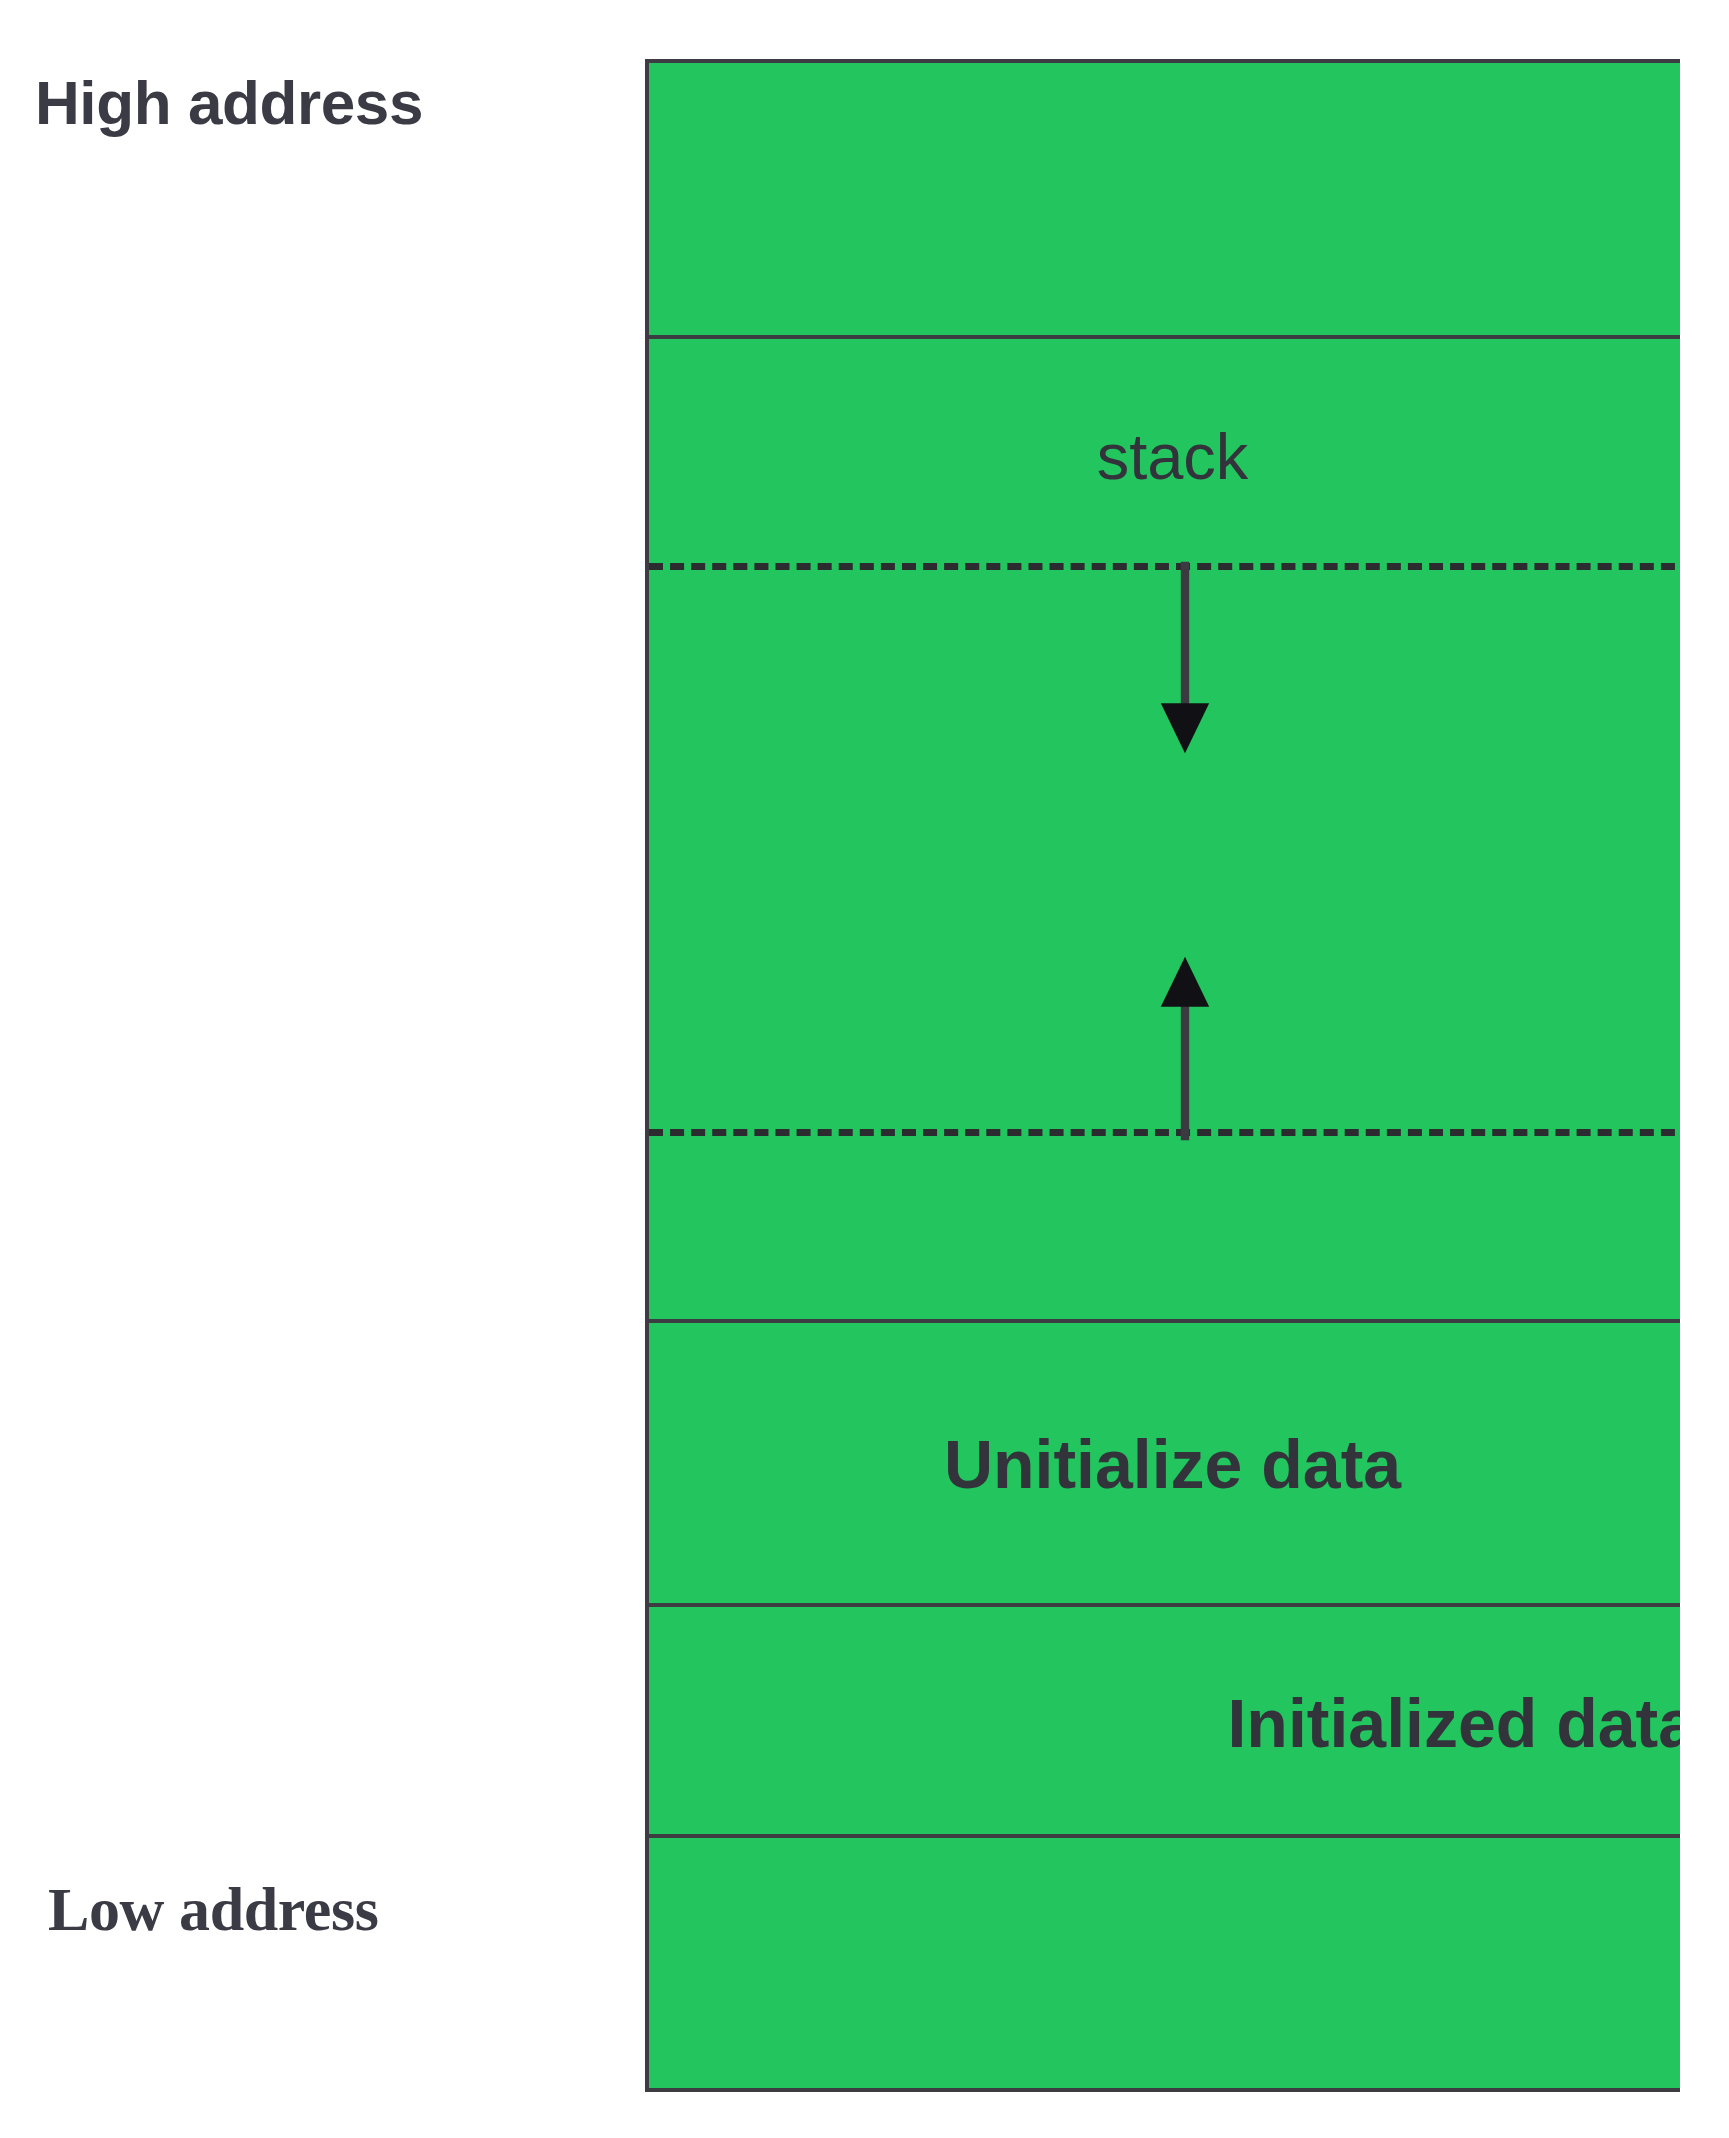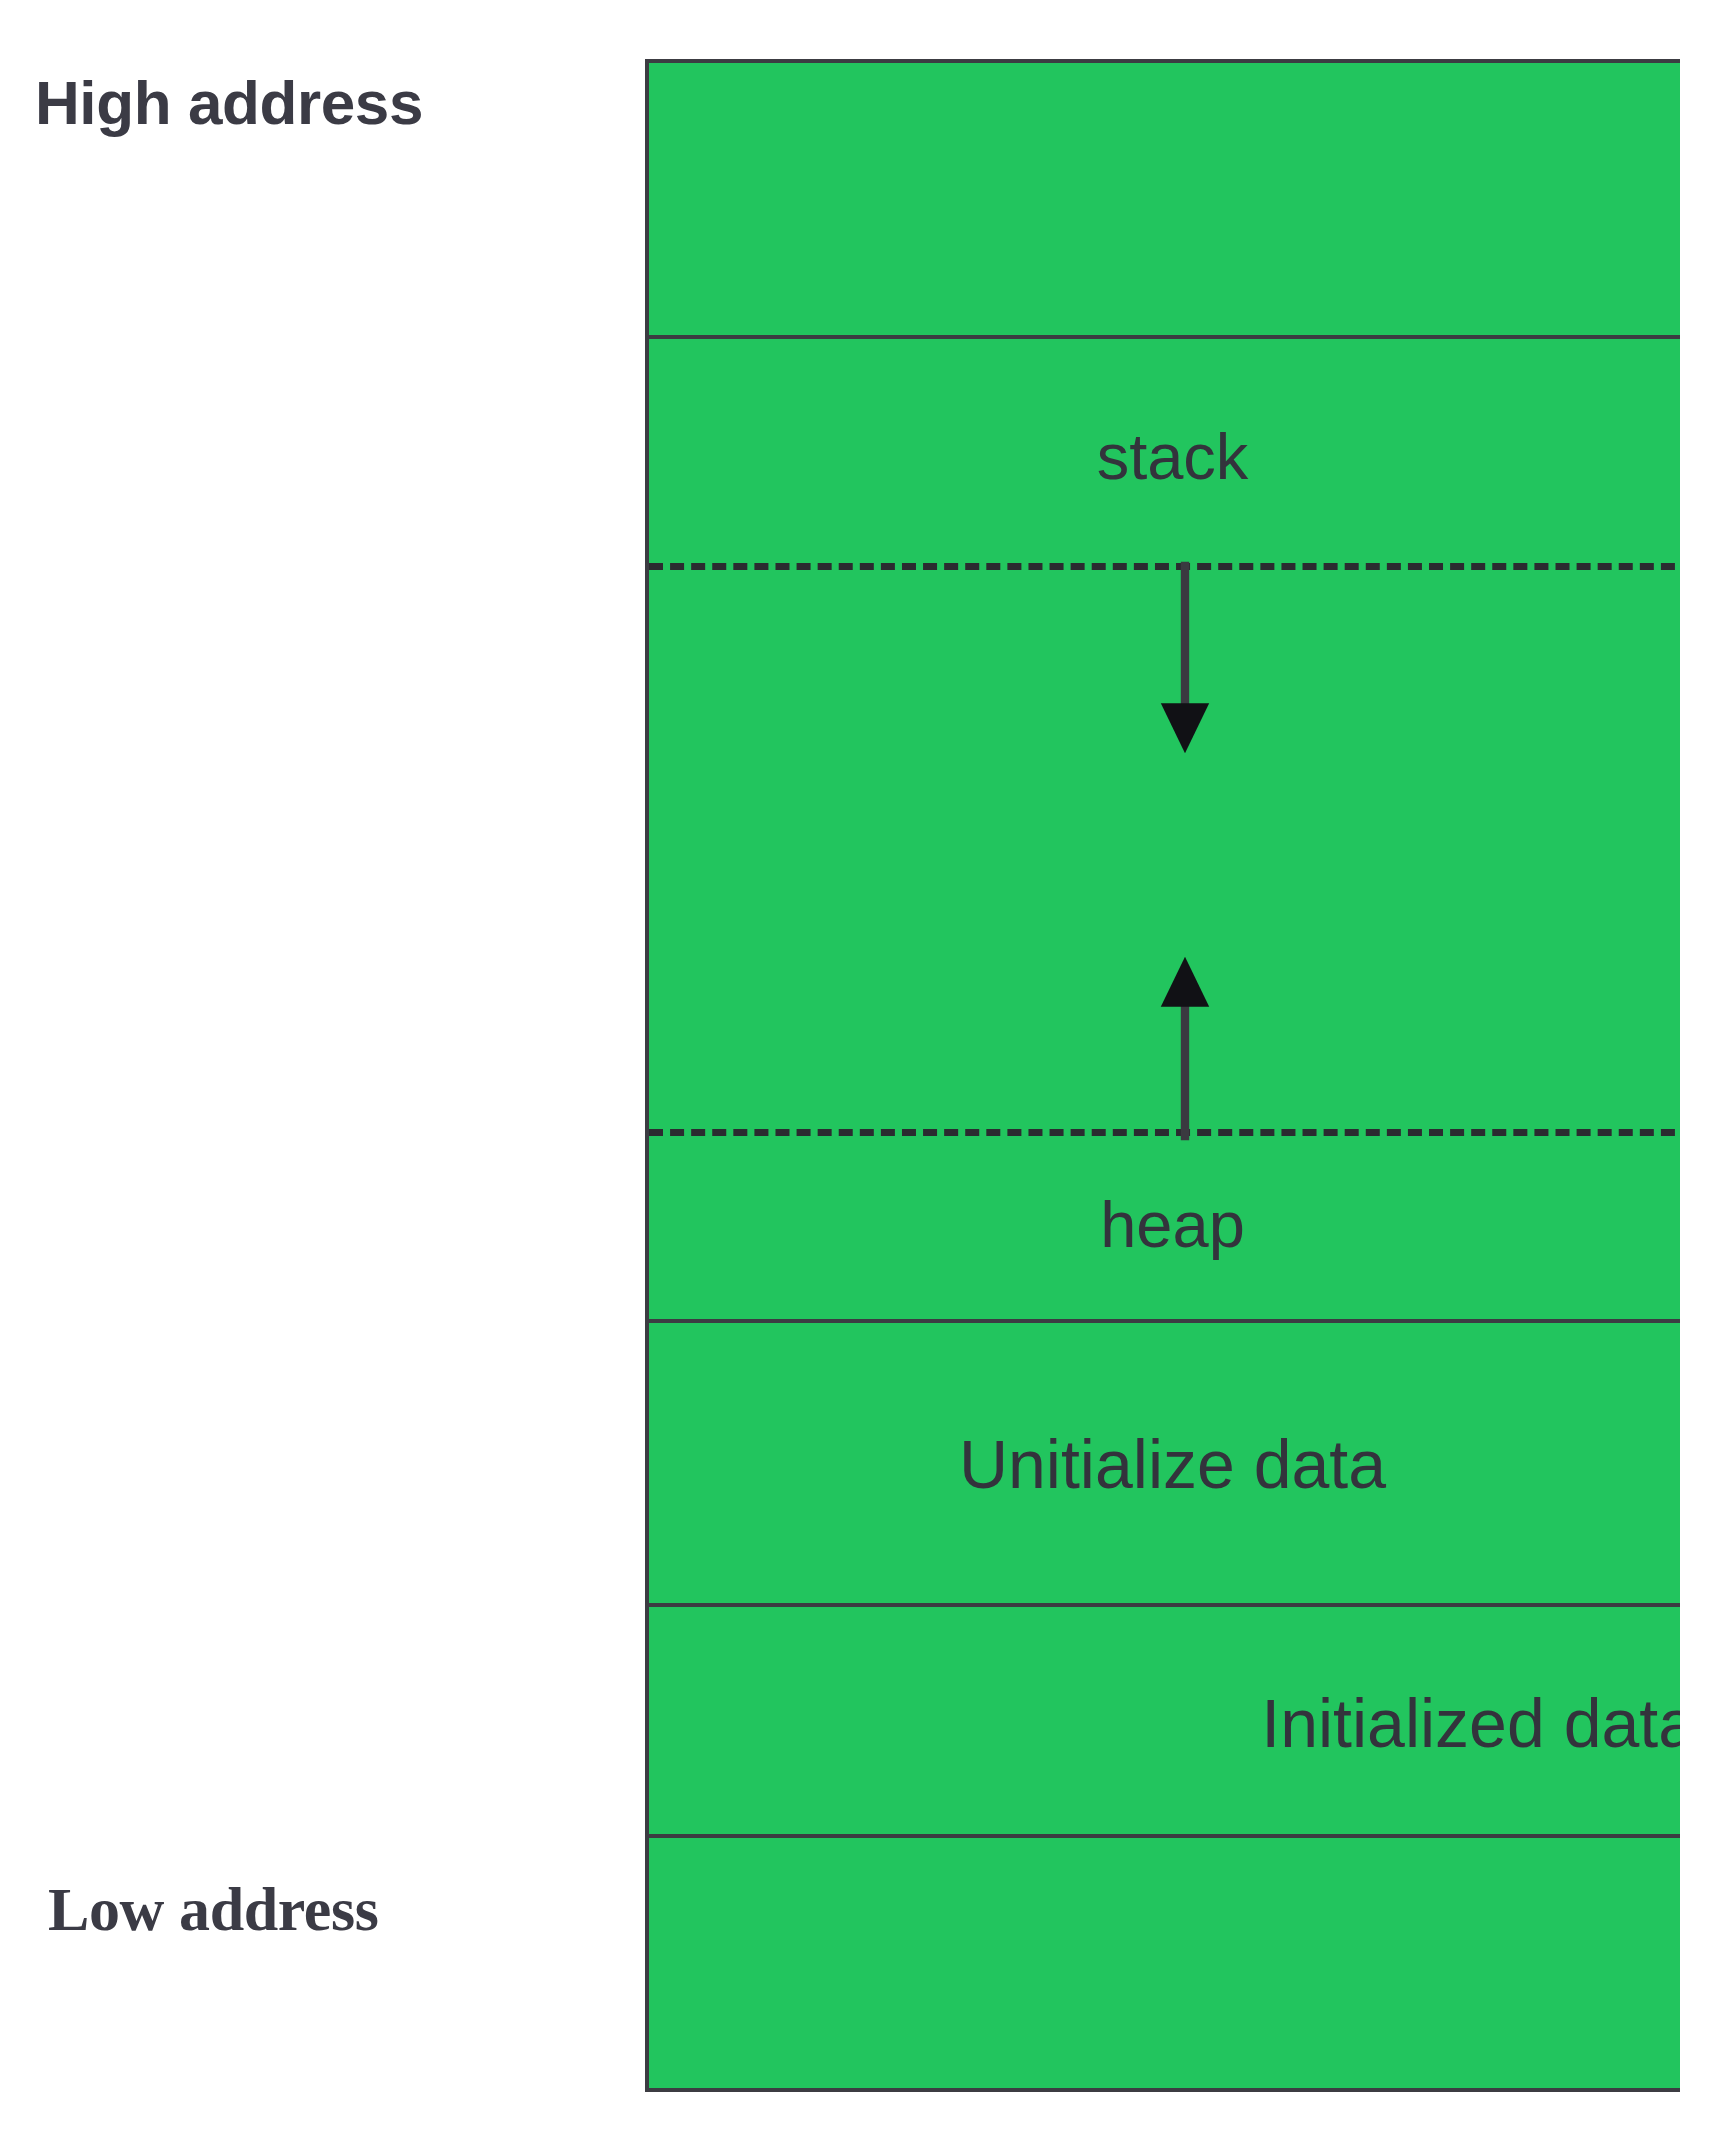--- a/index.html
+++ b/index.html
@@ -79,21 +79,21 @@
     color: #33333c;
     white-space: nowrap;
     line-height: 1;
   }
   .seg-label.small {
     font-size: 65px;
     font-weight: 400;
   }
   .seg-label.big {
     font-size: 68px;
-    font-weight: 400;
+    font-weight: 700;
   }
 
   
   .arrow-svg {
     position: absolute;
     overflow: visible;
   }
 </style>
 </head>
 <body>
@@ -109,21 +109,20 @@
     <div class="divider" style="top: 272px;"></div>
     <div class="divider" style="top: 1256px;"></div>
     <div class="divider" style="top: 1540px;"></div>
     <div class="divider" style="top: 1771px;"></div>
 
     <div class="dashed-divider" style="top: 500px;"></div>
     <div class="dashed-divider" style="top: 1066px;"></div>
 
     <div class="seg-label small" style="top: 361px;">stack</div>
 
-    <div class="seg-label small" style="top: 1129px;">heap</div>
 
     <div class="seg-label big" style="top: 1367px;">Unitialize data</div>
 
     <div class="seg-label big" style="top: 1626px; text-align: right;">Initialized data</div>
 
 
     <svg class="arrow-svg" style="left: 510px; top: 497px;" width="52" height="200" viewBox="0 0 62 240">
       <path d="M 31 2 L 31 186" stroke="#3a3a40" stroke-width="10" fill="none"></path>
       <polygon points="31,232 2,172 60,172" fill="#111115"></polygon>
     </svg>

